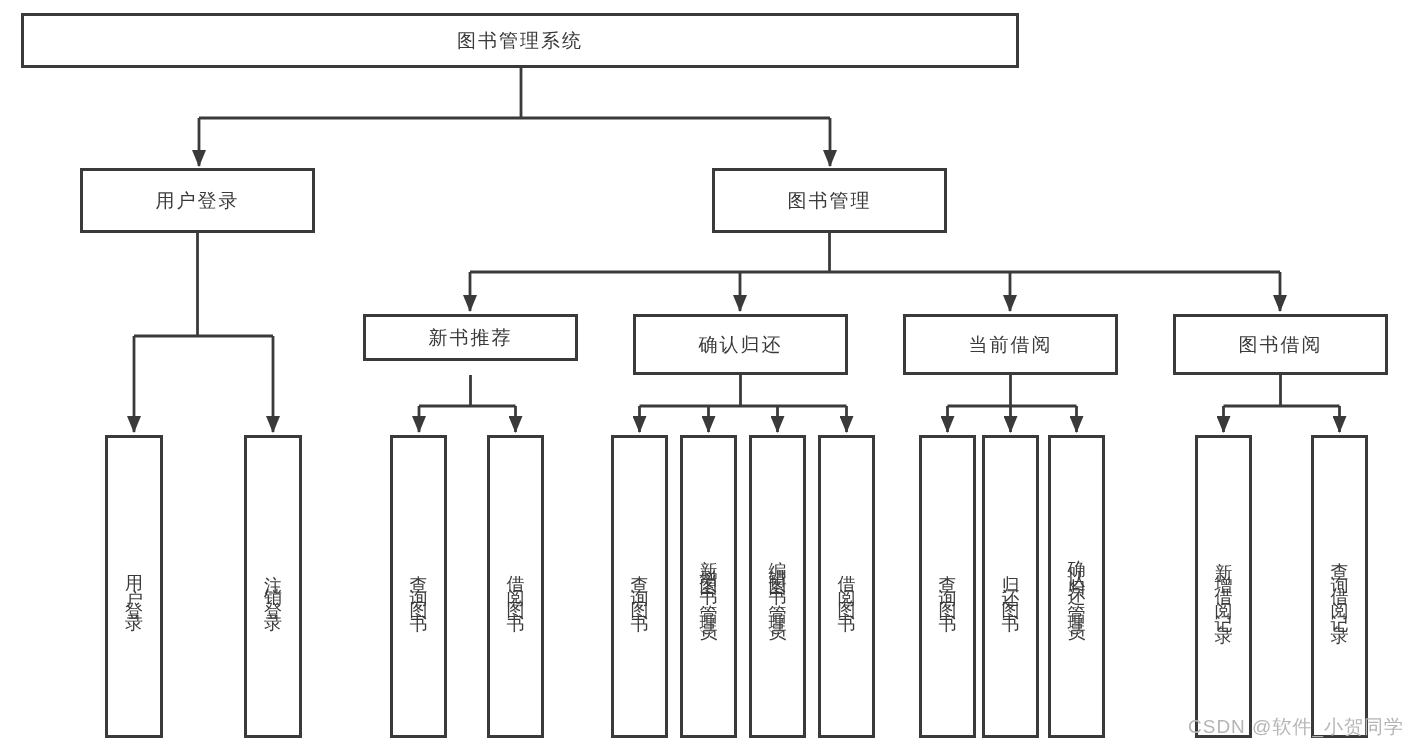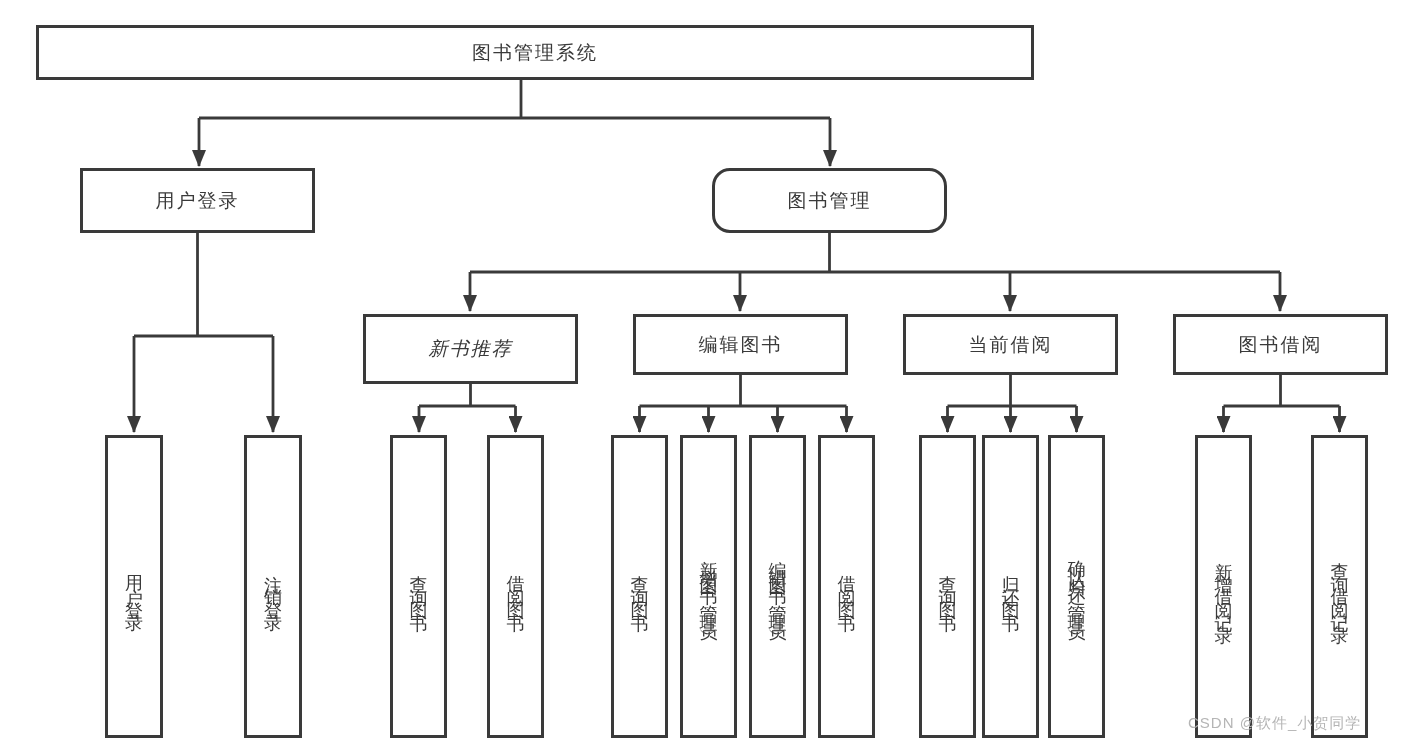--- a/index.html
+++ b/index.html
@@ -38,21 +38,21 @@
     writing-mode:vertical-rl;
     letter-spacing:13px;
     white-space:nowrap;
   }
   .vtext.vlong{
     letter-spacing:9px;
   }
   .watermark{
     position:absolute;
     left:1188px;top:714px;
-    font-size:15px;
+    font-size:19px;
     letter-spacing:1px;
     color:var(--watermark-color);
     white-space:nowrap;
   }
 </style>
 </head>
 <body>
 
 <div class="canvas">
 
@@ -106,27 +106,27 @@
       </g>
       <g>
         <path d="M1280.5 375 V406"></path>
         <path d="M1223.5 406 H1339.5"></path>
         <path d="M1223.5 406 V432" marker-end="url(#ah)"></path>
         <path d="M1339.5 406 V432" marker-end="url(#ah)"></path>
       </g>
     </g>
   </svg>
 
-  <div class="box" style="left:36px;top:13px;width:998px;height:55px;margin-top:12px;">图书管理系统</div>
+  <div class="box" style="left:21px;top:13px;width:998px;height:55px;">图书管理系统</div>
 
   <div class="box" style="left:80px;top:168px;width:235px;height:65px;">用户登录</div>
-  <div class="box" style="left:712px;top:168px;width:235px;height:65px;border-radius:18px;">图书管理</div>
+  <div class="box" style="left:712px;top:168px;width:235px;height:65px;">图书管理</div>
 
-  <div class="box" style="left:363px;top:314px;width:215px;height:70px;font-style:italic;">新书推荐</div>
-  <div class="box" style="left:633px;top:314px;width:215px;height:61px;">编辑图书</div>
+  <div class="box" style="left:363px;top:314px;width:215px;height:47px;">新书推荐</div>
+  <div class="box" style="left:633px;top:314px;width:215px;height:61px;">确认归还</div>
   <div class="box" style="left:903px;top:314px;width:215px;height:61px;text-align:center;">当前借阅</div>
   <div class="box" style="left:1173px;top:314px;width:215px;height:61px;">图书借阅</div>
 
   <div class="box leaf" style="left:105px;top:435px;width:58px;height:303px;">
     <span class="vtext">用户登录</span>
   </div>
   <div class="box leaf" style="left:244px;top:435px;width:58px;height:303px;">
     <span class="vtext">注销登录</span>
   </div>
 

